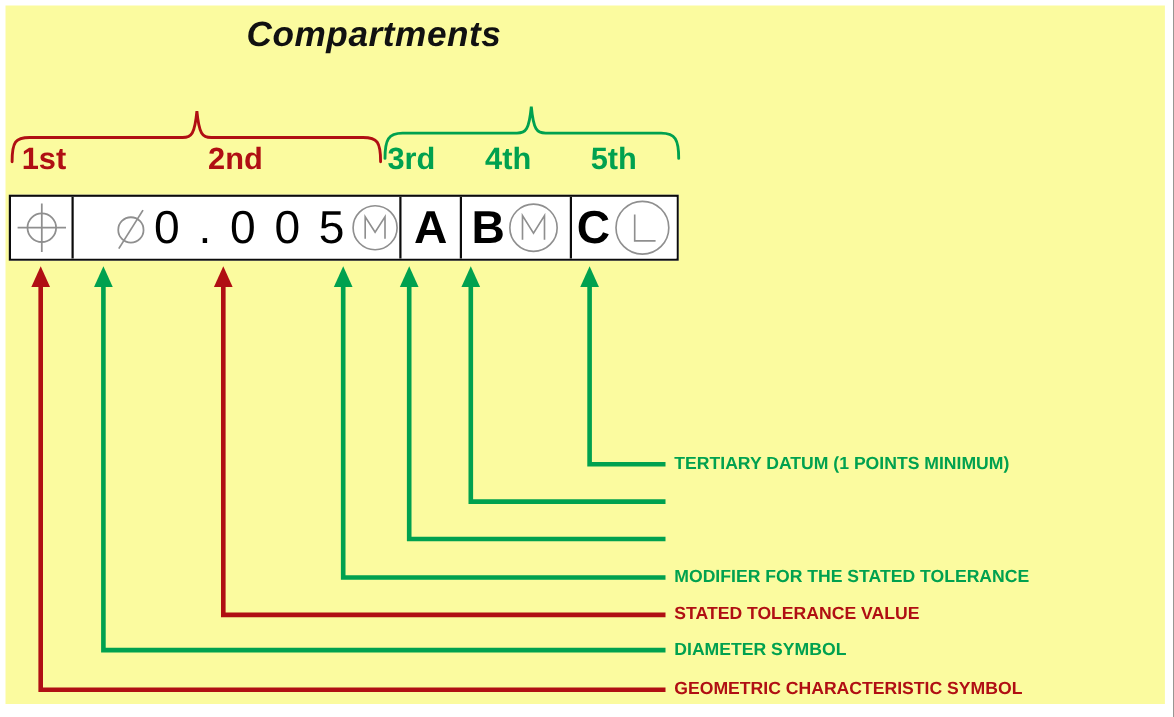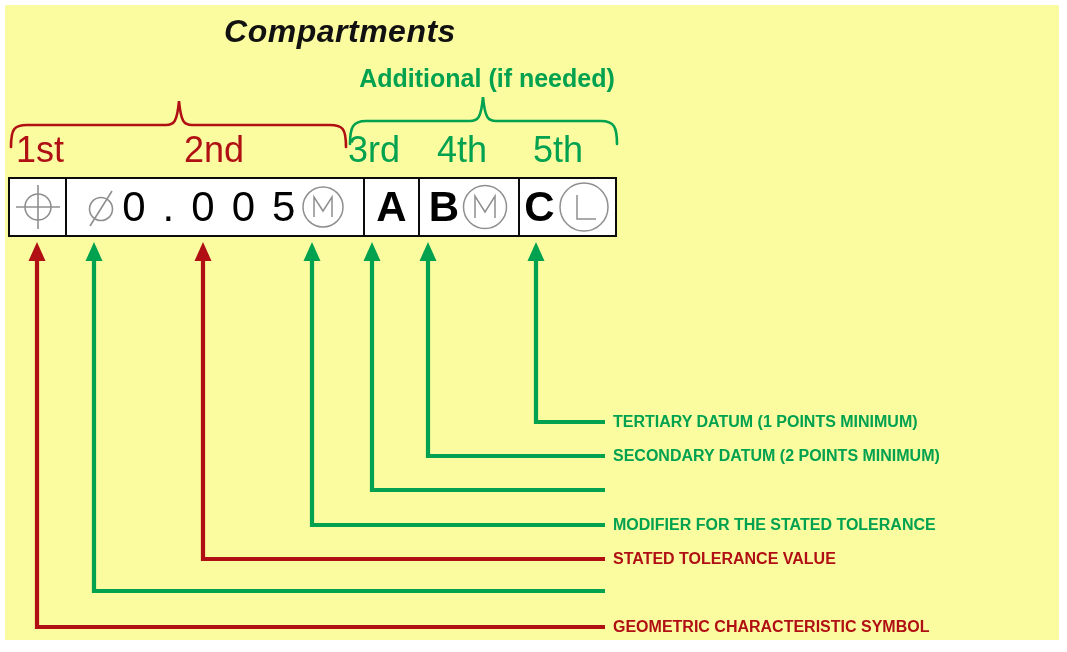--- a/index.html
+++ b/index.html
@@ -24,32 +24,32 @@
   .title{
     position:absolute;top:13px;left:340px;transform:translateX(-50%);
     font-size:32px;font-weight:bold;font-style:italic;color:#111;white-space:nowrap;letter-spacing:0.5px;
   }
   .group-label{
     position:absolute;transform:translateX(-50%);
     font-size:25px;font-weight:bold;white-space:nowrap;
   }
   .ordinal{
     position:absolute;top:129px;transform:translateX(-50%);
-    font-size:36px;font-weight:normal;white-space:nowrap;
+    font-size:28px;font-weight:bold;white-space:nowrap;
   }
   .fcf{
     position:absolute;left:8px;top:177px;width:609px;height:60px;
     display:flex;border:2px solid var(--ink);background:#fff;
   }
   .cell{
     height:100%;display:flex;align-items:center;justify-content:center;background:#fff;
   }
   .cell + .cell{border-left:2px solid var(--ink);}
   .c1{width:60px;}
-  .c2{width:322px;gap:1px;}
+  .c2{width:322px;gap:1px;justify-content:flex-end;}
   .c3{width:59px;}
   .c4{width:108px;gap:2px;}
   .c5{width:105px;gap:2px;}
   .datum-letter{
     font-size:42px;font-weight:bold;color:#000;line-height:1;
   }
   .tolval{
     font-size:42px;font-weight:normal;color:#000;letter-spacing:17px;line-height:1;
     margin-left:4px;margin-right:-12px;
   }
@@ -98,21 +98,20 @@
       <polygon points="419.5,261 436.5,261 428,242" fill="#00A14F"></polygon>
     </g>
     <g>
       <path d="M 605 422 L 536 422 L 536 252" fill="none" stroke="#00A14F" stroke-width="4.2"></path>
       <polygon points="527.5,261 544.5,261 536,242" fill="#00A14F"></polygon>
     </g>
   </svg>
 
   <div class="title">Compartments</div>
 
-  <div class="group-label green" style="left:487px;top:64px">Additional (if needed)</div>
 
   <div class="ordinal red" style="left:40px">1st</div>
   <div class="ordinal red" style="left:214px">2nd</div>
   <div class="ordinal green" style="left:374px">3rd</div>
   <div class="ordinal green" style="left:462px">4th</div>
   <div class="ordinal green" style="left:558px">5th</div>
 
   <div class="fcf">
     <div class="cell c1">
       <svg class="sym" width="52" height="52" viewBox="0 0 52 52">
@@ -145,17 +144,17 @@
     <div class="cell c5">
       <span class="datum-letter">C</span>
       <svg class="sym" width="54" height="54" viewBox="0 0 54 54">
         <circle cx="27" cy="27" r="24" fill="none" stroke="#8F8F8F" stroke-width="1.5"></circle>
         <path d="M 20 15 L 20 39 L 39 39" fill="none" stroke="#8F8F8F" stroke-width="1.5"></path>
       </svg>
     </div>
   </div>
 
   <div class="callout green" style="top:409px">TERTIARY DATUM (1 POINTS MINIMUM)</div>
-  <div class="callout green" style="top:443px">SECONDARY DATUM (2 POINTS MINIMUM)</div>
   <div class="callout red" style="top:546px">STATED TOLERANCE VALUE</div>
   <div class="callout green" style="top:512px">MODIFIER FOR THE STATED TOLERANCE</div>
+  <div class="callout green" style="top:578px">DIAMETER SYMBOL</div>
   <div class="callout red" style="top:614px">GEOMETRIC CHARACTERISTIC SYMBOL</div>
 </div>
 
 </body></html>

